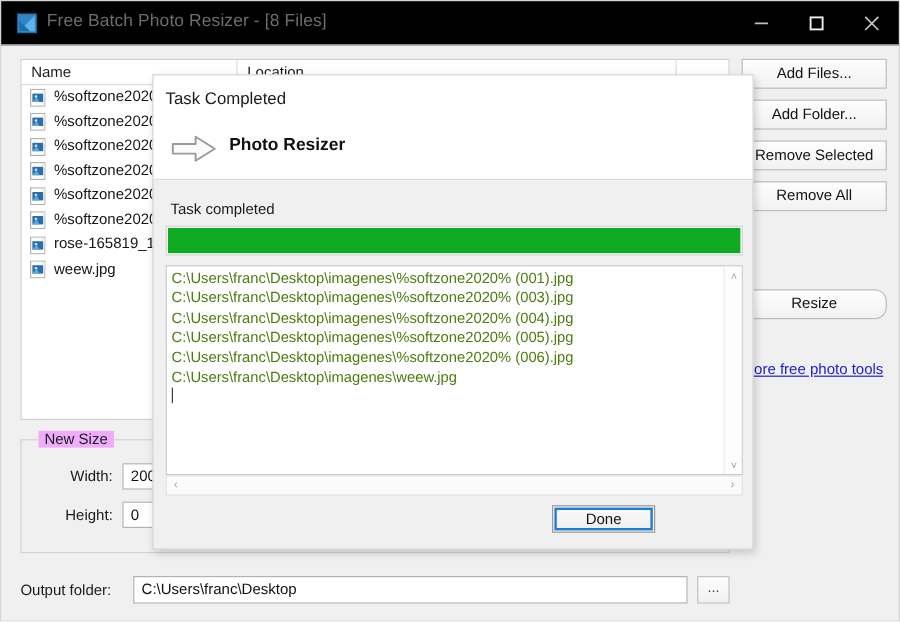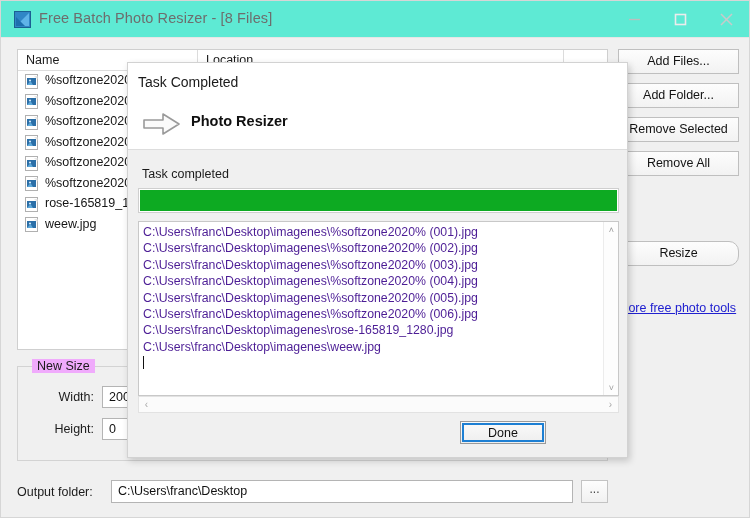--- a/index.html
+++ b/index.html
@@ -28,21 +28,21 @@
     height: 518px;
     background: #f0f0f0;
     border: 1px solid #d6d6d6;
     box-sizing: border-box;
   }
   .titlebar {
     position: absolute;
     left: 0; top: 0;
     width: 100%;
     height: 37px;
-    background: #5eead4;
+    background: #000000;
     border-bottom: 1px solid #e6e6e6;
     box-sizing: border-box;
   }
   .title-icon {
     position: absolute;
     left: 13px; top: 10px;
     width: 17px; height: 17px;
   }
   .title-text {
     position: absolute;
@@ -308,21 +308,21 @@
     background: #ffffff;
     border: 1px solid #c8c8c8;
     box-sizing: border-box;
     overflow: hidden;
   }
   .log-lines {
     position: absolute;
     left: 4px; top: 2px;
     right: 18px;
     font-size: 12.3px;
-    color: #4c1d95;
+    color: #4d7c0f;
     line-height: 16.4px;
     white-space: nowrap;
   }
   .log-lines div { white-space: nowrap; overflow: hidden; }
   .log-caret {
     display: inline-block;
     width: 1px;
     height: 13px;
     background: #111;
     vertical-align: -2px;
@@ -548,26 +548,24 @@
 
     <span class="dlg-status">Task completed</span>
 
     <div class="progress-outer">
       <div class="progress-fill" id="progress-fill" style="width: 100%; background: rgb(13, 170, 34);"></div>
     </div>
 
     <div class="logbox">
       <div class="log-lines" id="log-lines">
           <div>C:\Users\franc\Desktop\imagenes\%softzone2020% (001).jpg</div>
-          <div>C:\Users\franc\Desktop\imagenes\%softzone2020% (002).jpg</div>
           <div>C:\Users\franc\Desktop\imagenes\%softzone2020% (003).jpg</div>
           <div>C:\Users\franc\Desktop\imagenes\%softzone2020% (004).jpg</div>
           <div>C:\Users\franc\Desktop\imagenes\%softzone2020% (005).jpg</div>
           <div>C:\Users\franc\Desktop\imagenes\%softzone2020% (006).jpg</div>
-          <div>C:\Users\franc\Desktop\imagenes\rose-165819_1280.jpg</div>
           <div>C:\Users\franc\Desktop\imagenes\weew.jpg</div>
           <div><span class="log-caret"></span></div>
         </div>
       <div class="vscroll">
         <div class="vs-up">˄</div>
         <div class="vs-down">˅</div>
       </div>
     </div>
 
     <div class="hscroll">

